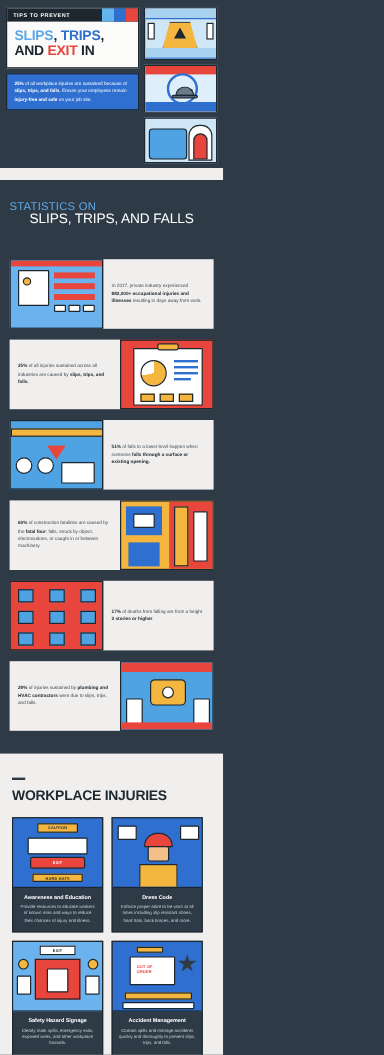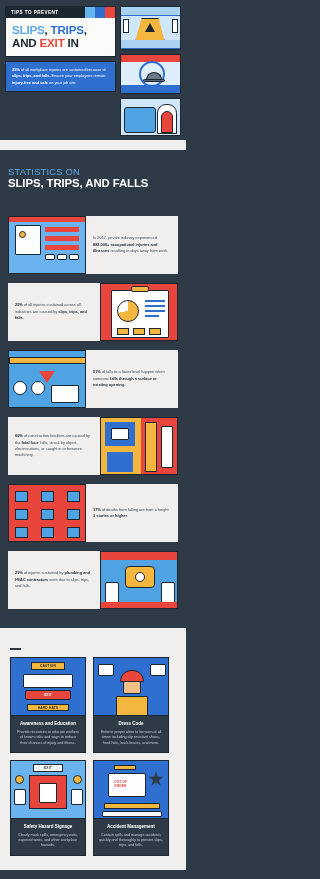--- a/index.html
+++ b/index.html
@@ -92,22 +92,22 @@
   
   .thin-divider { height:10px; background:#f0efed; }
 
   
   .stats { background:#2e3b47; padding:16px 8px 10px 8px; }
   .stats-kicker {
     color:#5fa8e8; font-size:9.4px; font-weight:normal; letter-spacing:.2px;
     line-height:11px;
   }
   .stats-title {
-    color:#ffffff; font-size:11.4px; font-weight:bold; letter-spacing:-.1px;
-    line-height:13px; margin-bottom:26px;
+    color:#ffffff; font-size:11.4px; font-weight:normal; letter-spacing:-.1px;
+    line-height:13px; margin-bottom:26px;text-align:center;
   }
 
   .stat-row { display:flex; margin-bottom:9px; align-items:stretch; }
   .stat-row.rev { flex-direction:row-reverse; }
   .stat-img {
     width:78px; min-height:58px; border:1px solid #1d2730;
     position:relative; overflow:hidden; flex-shrink:0;
   }
   .stat-txt {
     flex:1; background:#f0efed; padding:7px 7px;
@@ -332,20 +332,21 @@
         <div class="redrow" style="left:0;bottom:0;right:0;height:6px;"></div>
       </div>
       <div class="stat-txt">
         <p><b>29%</b> of injuries sustained by <b>plumbing and HVAC contractors</b> were due to slips, trips, and falls.</p>
       </div>
     </div>
   </div>
 
   <div class="tips">
     <div class="tips-dash"></div>
+    <div class="tips-title">WORKPLACE INJURIES</div>
 
     <div class="tips-grid">
 
       <div class="tip-card">
         <div class="tip-img ti-caution">
           <div class="tag" style="left:20px;top:4px;width:34px;height:8px;">CAUTION</div>
           <div class="paper" style="left:12px;top:16px;width:50px;height:14px;"></div>
           <div class="tag tag-red" style="left:14px;top:32px;width:46px;height:10px;border-radius:2px;">EXIT</div>
           <div class="tag" style="left:16px;top:46px;width:42px;height:7px;">HARD HATS</div>
         </div>

